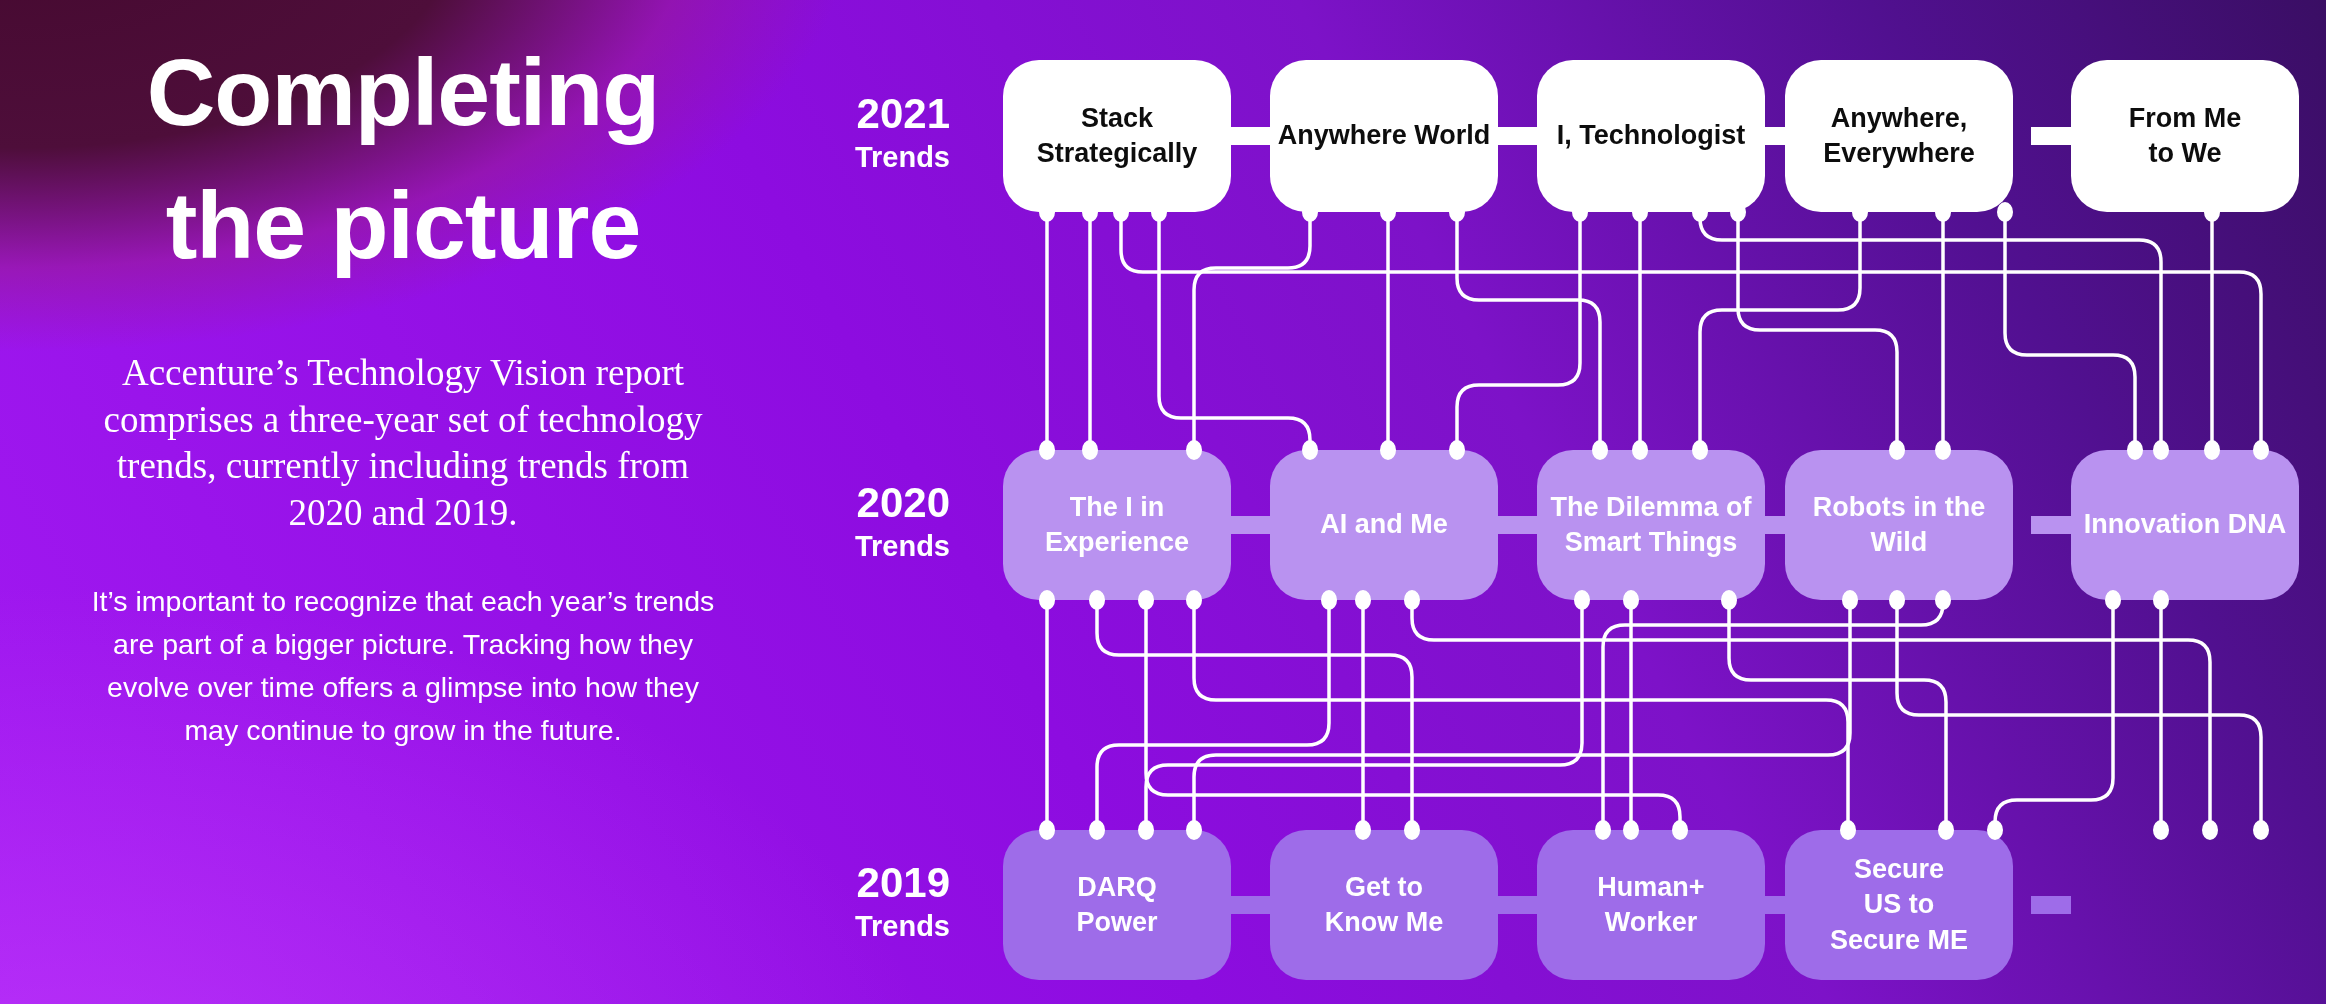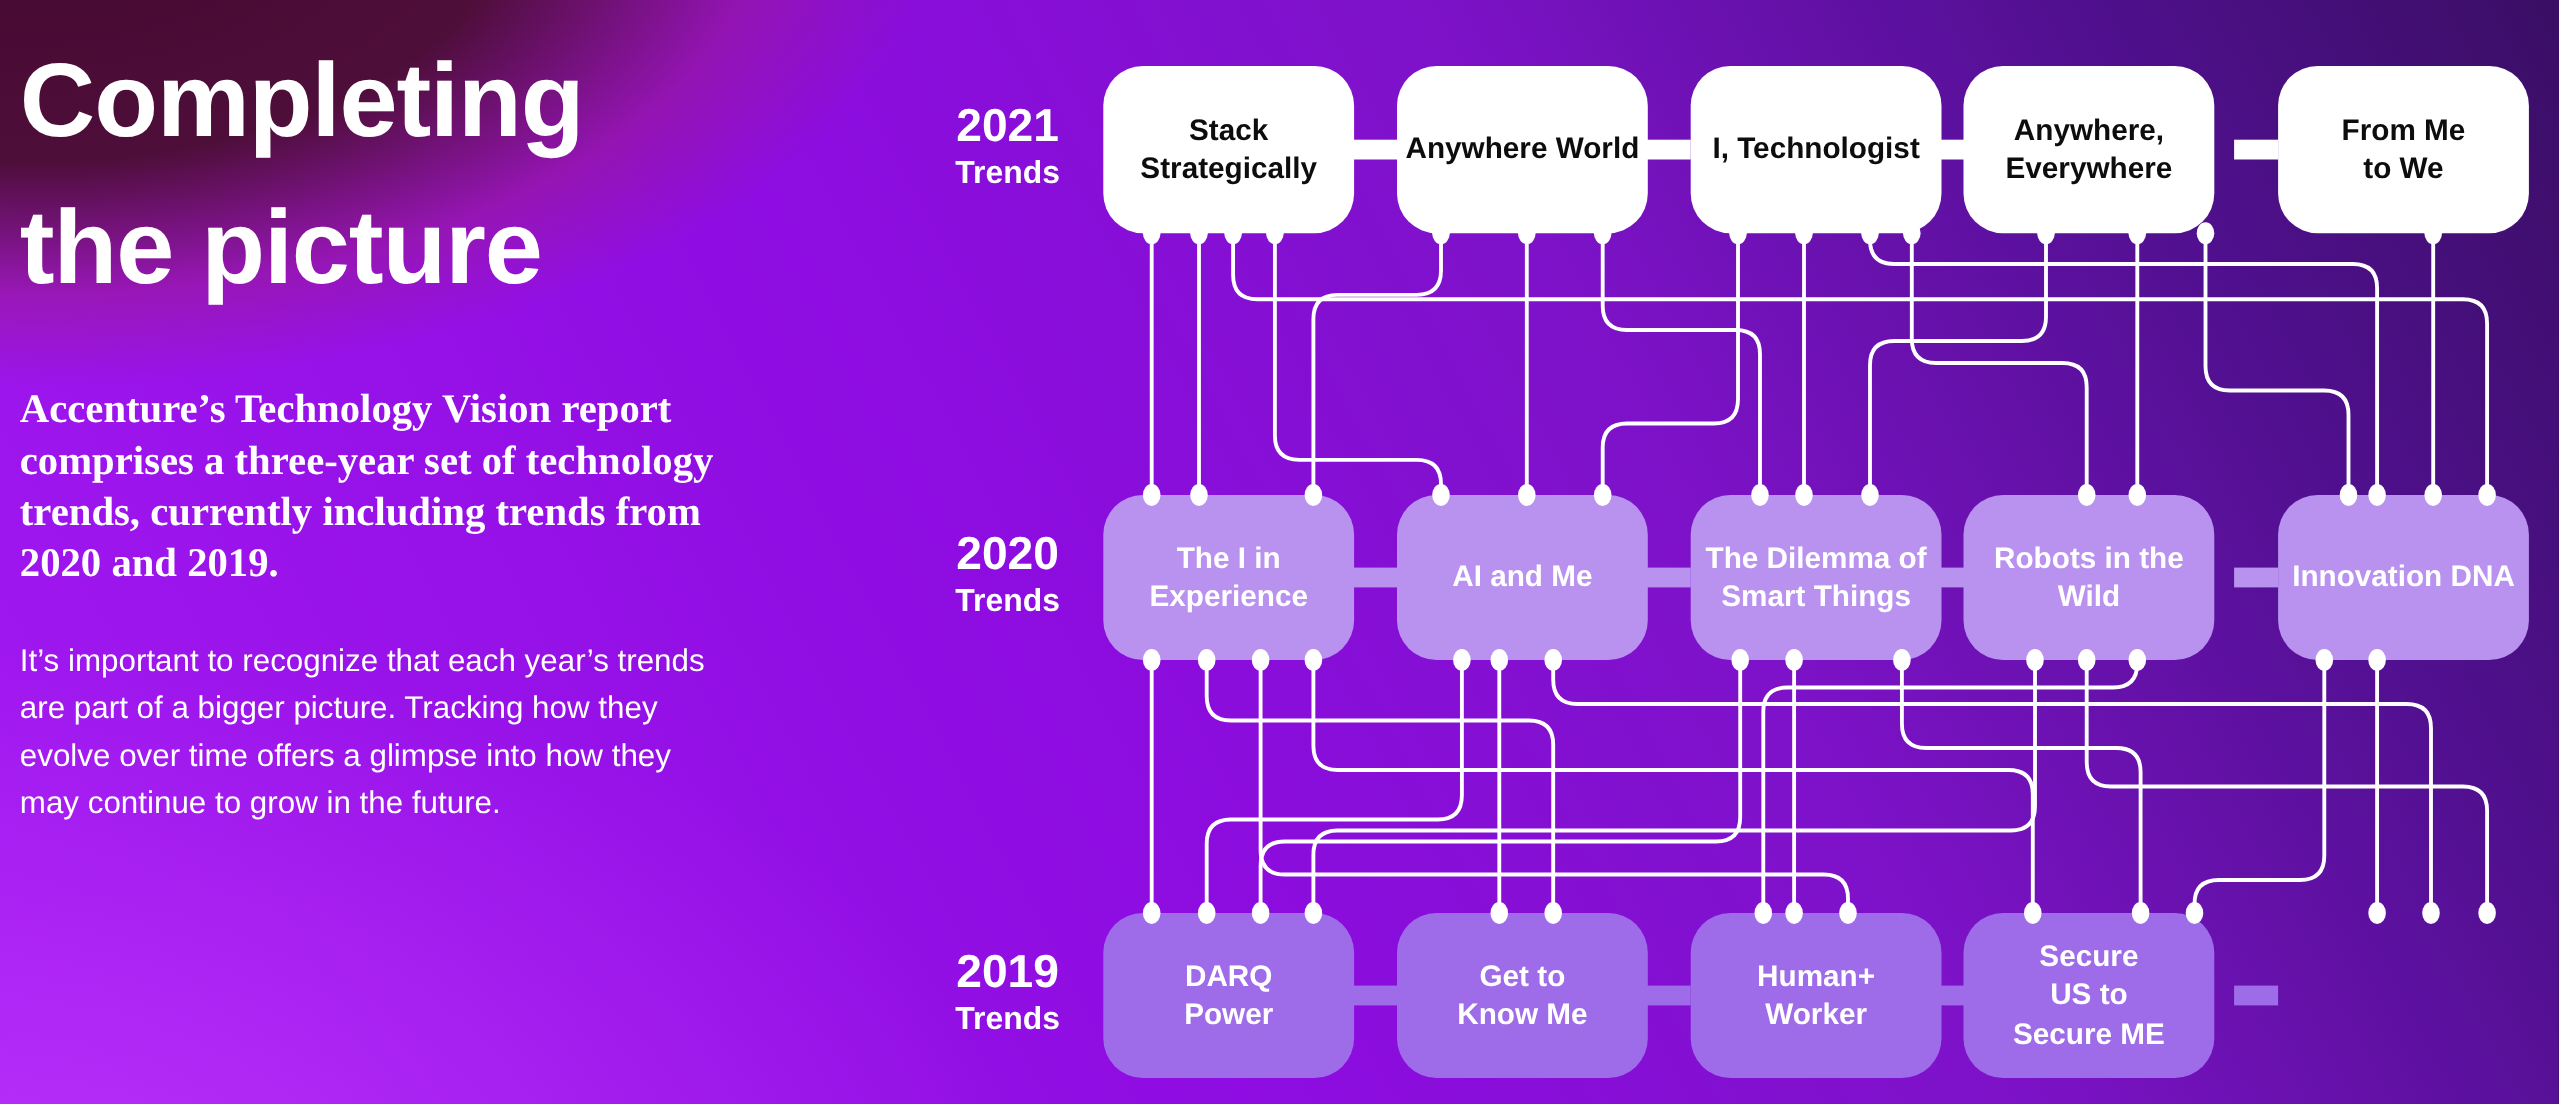--- a/index.html
+++ b/index.html
@@ -7,36 +7,36 @@
   .stage{
     position:relative;width:2326px;height:1004px;overflow:hidden;
     font-family:"Liberation Sans","DejaVu Sans",sans-serif;color:#fff;
     background:
       radial-gradient(1150px 600px at 1% -8%, #45092f 0%, #4e0e3a 38%, rgba(151,26,140,0.55) 58%, rgba(151,26,140,0) 72%),
       radial-gradient(1500px 900px at 2% 112%, rgba(208,74,255,0.50) 0%, rgba(208,74,255,0) 60%),
       linear-gradient(62deg, #a219f2 0%, #8d0ce0 42%, #7d12c8 64%, #511090 84%, #3a0e64 100%);
   }
 
   
-  .left-panel{position:absolute;left:18px;top:0;width:770px;z-index:2;}
+  .left-panel{position:absolute;left:18px;top:0;width:770px;z-index:2;text-align:center;}
   .headline{
     margin:26px 0 0 0;font-size:95px;line-height:1.40;font-weight:800;
     letter-spacing:-1px;white-space:pre-line;color:#fff;
   }
   .intro{
     margin:58px 0 0 0;font-family:"Liberation Serif","DejaVu Serif",serif;
-    font-weight:700;font-size:37px;line-height:1.26;white-space:pre-line;color:#fff;
+    font-weight:400;font-size:37px;line-height:1.26;white-space:pre-line;color:#fff;
   }
   .body-text{
     margin:44px 0 0 0;font-size:28.5px;line-height:1.5;font-weight:400;
     white-space:pre-line;color:#fff;
   }
 
   
-  .year-label{position:absolute;left:836px;width:160px;text-align:center;z-index:3;}
+  .year-label{position:absolute;left:790px;width:160px;text-align:right;z-index:3;}
   .year-label .year{font-size:42px;font-weight:800;line-height:1.05;}
   .year-label .trends{font-size:29px;font-weight:800;line-height:1.2;margin-top:4px;}
   .yl-1{top:92px;} .yl-2{top:481px;} .yl-3{top:861px;}
 
   .tbox{
     position:absolute;width:228px;border-radius:36px;z-index:2;
     display:flex;align-items:center;justify-content:center;text-align:center;
   }
   .tbox span{white-space:pre-line;font-weight:800;font-size:27px;line-height:1.3;}
   .row-1{top:60px;height:152px;background:#ffffff;color:#0d0d0d;}

